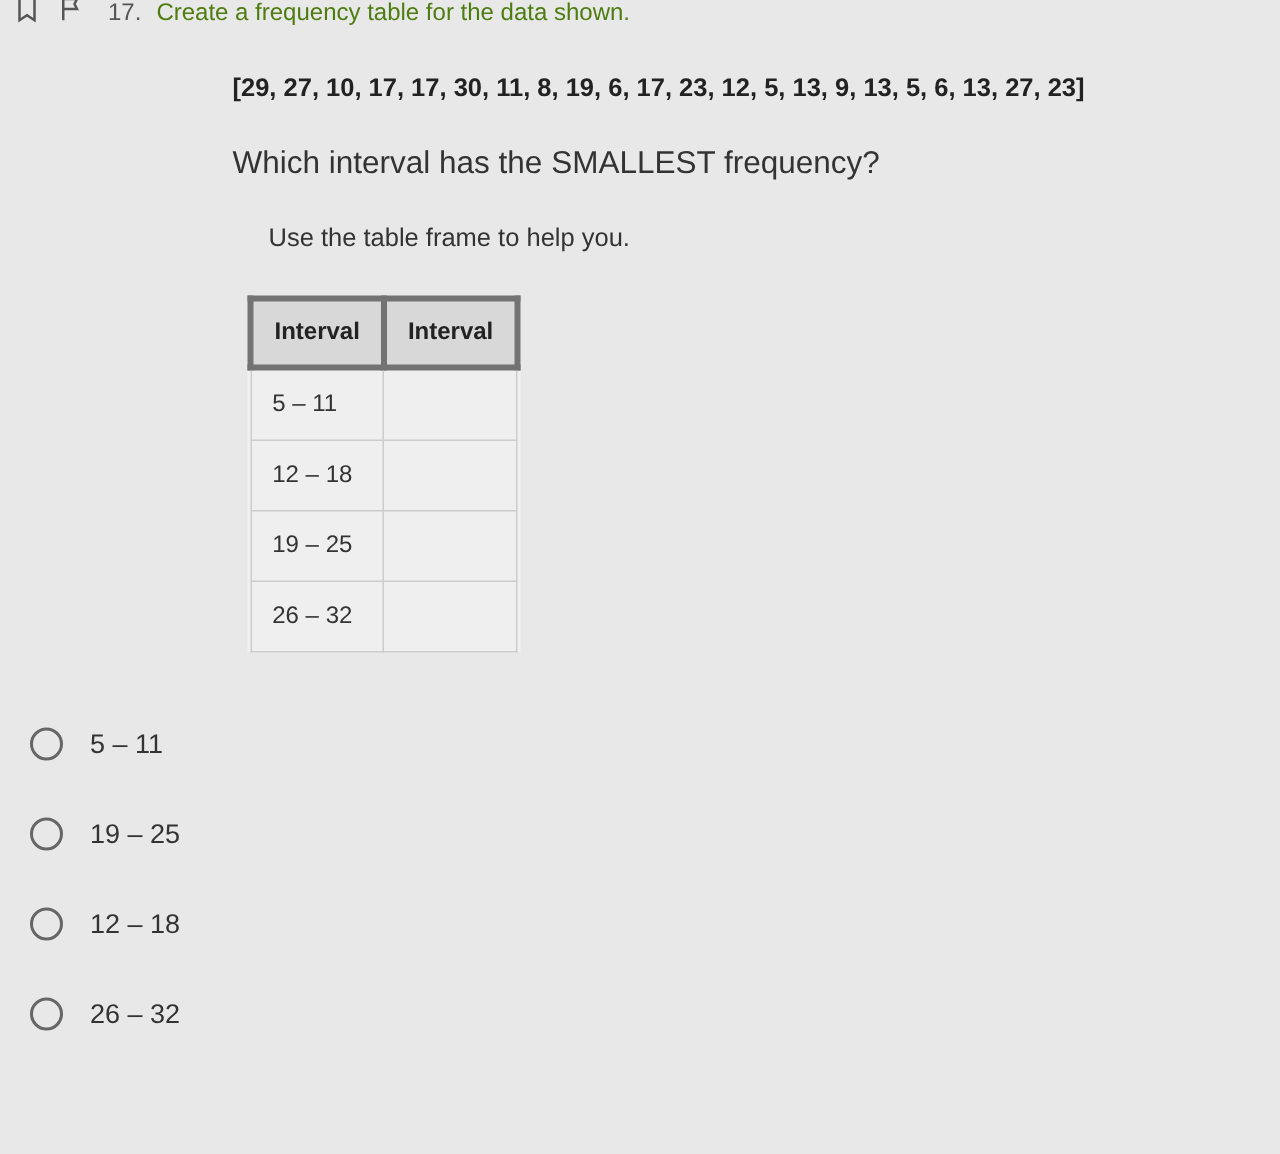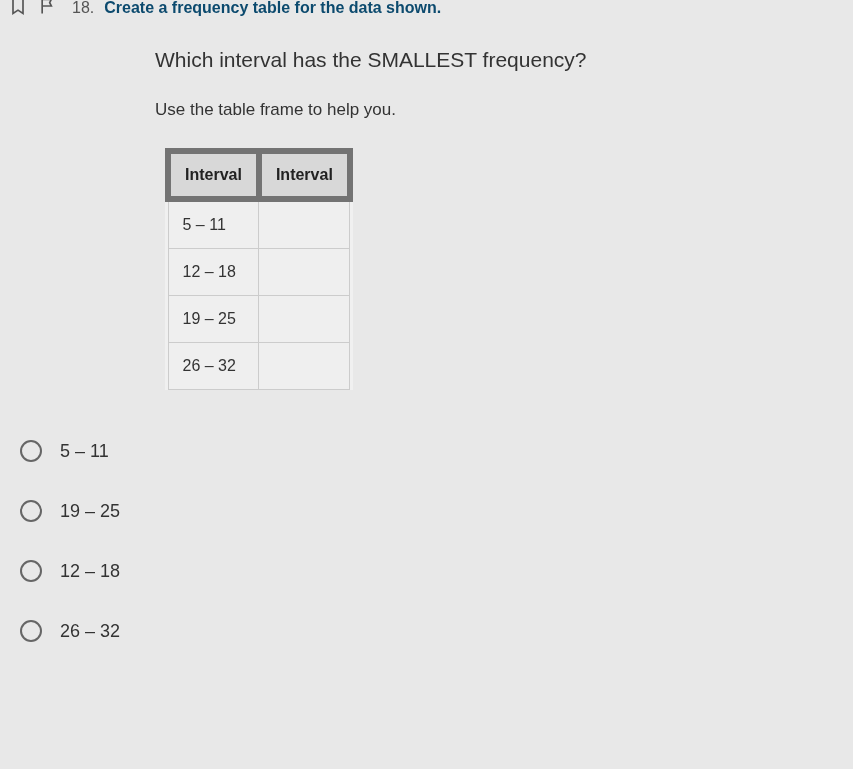--- a/index.html
+++ b/index.html
@@ -36,51 +36,51 @@
       fill: none;
       stroke-width: 2;
     }
     .question-number {
       font-size: 16px;
       color: #555;
       margin-left: 4px;
     }
     .question-title {
       font-size: 16px;
-      color: #0c4a6e;
-      font-weight: bold;
+      color: #4d7c0f;
     }
     .content {
       padding-left: 155px;
       padding-top: 28px;
     }
     .data-list {
       font-size: 17px;
       font-weight: bold;
       color: #222;
       margin-bottom: 28px;
     }
     .question-text {
       font-size: 21px;
       color: #333;
       margin-bottom: 28px;
     }
     .instruction-text {
       font-size: 17px;
       color: #333;
       margin-bottom: 28px;
+      margin-left: 24px;
     }
     .freq-table {
       border-collapse: collapse;
       margin-left: 10px;
       background: #f0f0f0;
     }
     .freq-table th {
       background: #d8d8d8;
-      border: 6px solid #737373;
+      border: 4px solid #737373;
       padding: 12px 14px;
       font-size: 16px;
       font-weight: bold;
       color: #222;
       text-align: left;
     }
     .freq-table td {
       border: 1px solid #ccc;
       padding: 14px 14px;
       font-size: 16px;
@@ -121,25 +121,26 @@
   <span class="bookmark-icon">
     <svg viewBox="0 0 24 24">
         <path d="M6 3h12v18l-6-4-6 4V3z"></path>
       </svg>
   </span>
   <span class="flag-icon">
     <svg viewBox="0 0 24 24">
         <path d="M5 3v18M5 4h11l-2 4 2 4H5"></path>
       </svg>
   </span>
-  <span class="question-number">18.</span>
+  <span class="question-number">17.</span>
   <span class="question-title">Create a frequency table for the data shown.</span>
 </div>
 
 <div class="content">
+  <div class="data-list">[29, 27, 10, 17, 17, 30, 11, 8, 19, 6, 17, 23, 12, 5, 13, 9, 13, 5, 6, 13, 27, 23]</div>
   <div class="question-text">Which interval has the SMALLEST frequency?</div>
   <div class="instruction-text">Use the table frame to help you.</div>
 
   <table class="freq-table">
     <thead>
       <tr>
         <th>Interval</th>
         <th>Interval</th>
       </tr>
     </thead>

